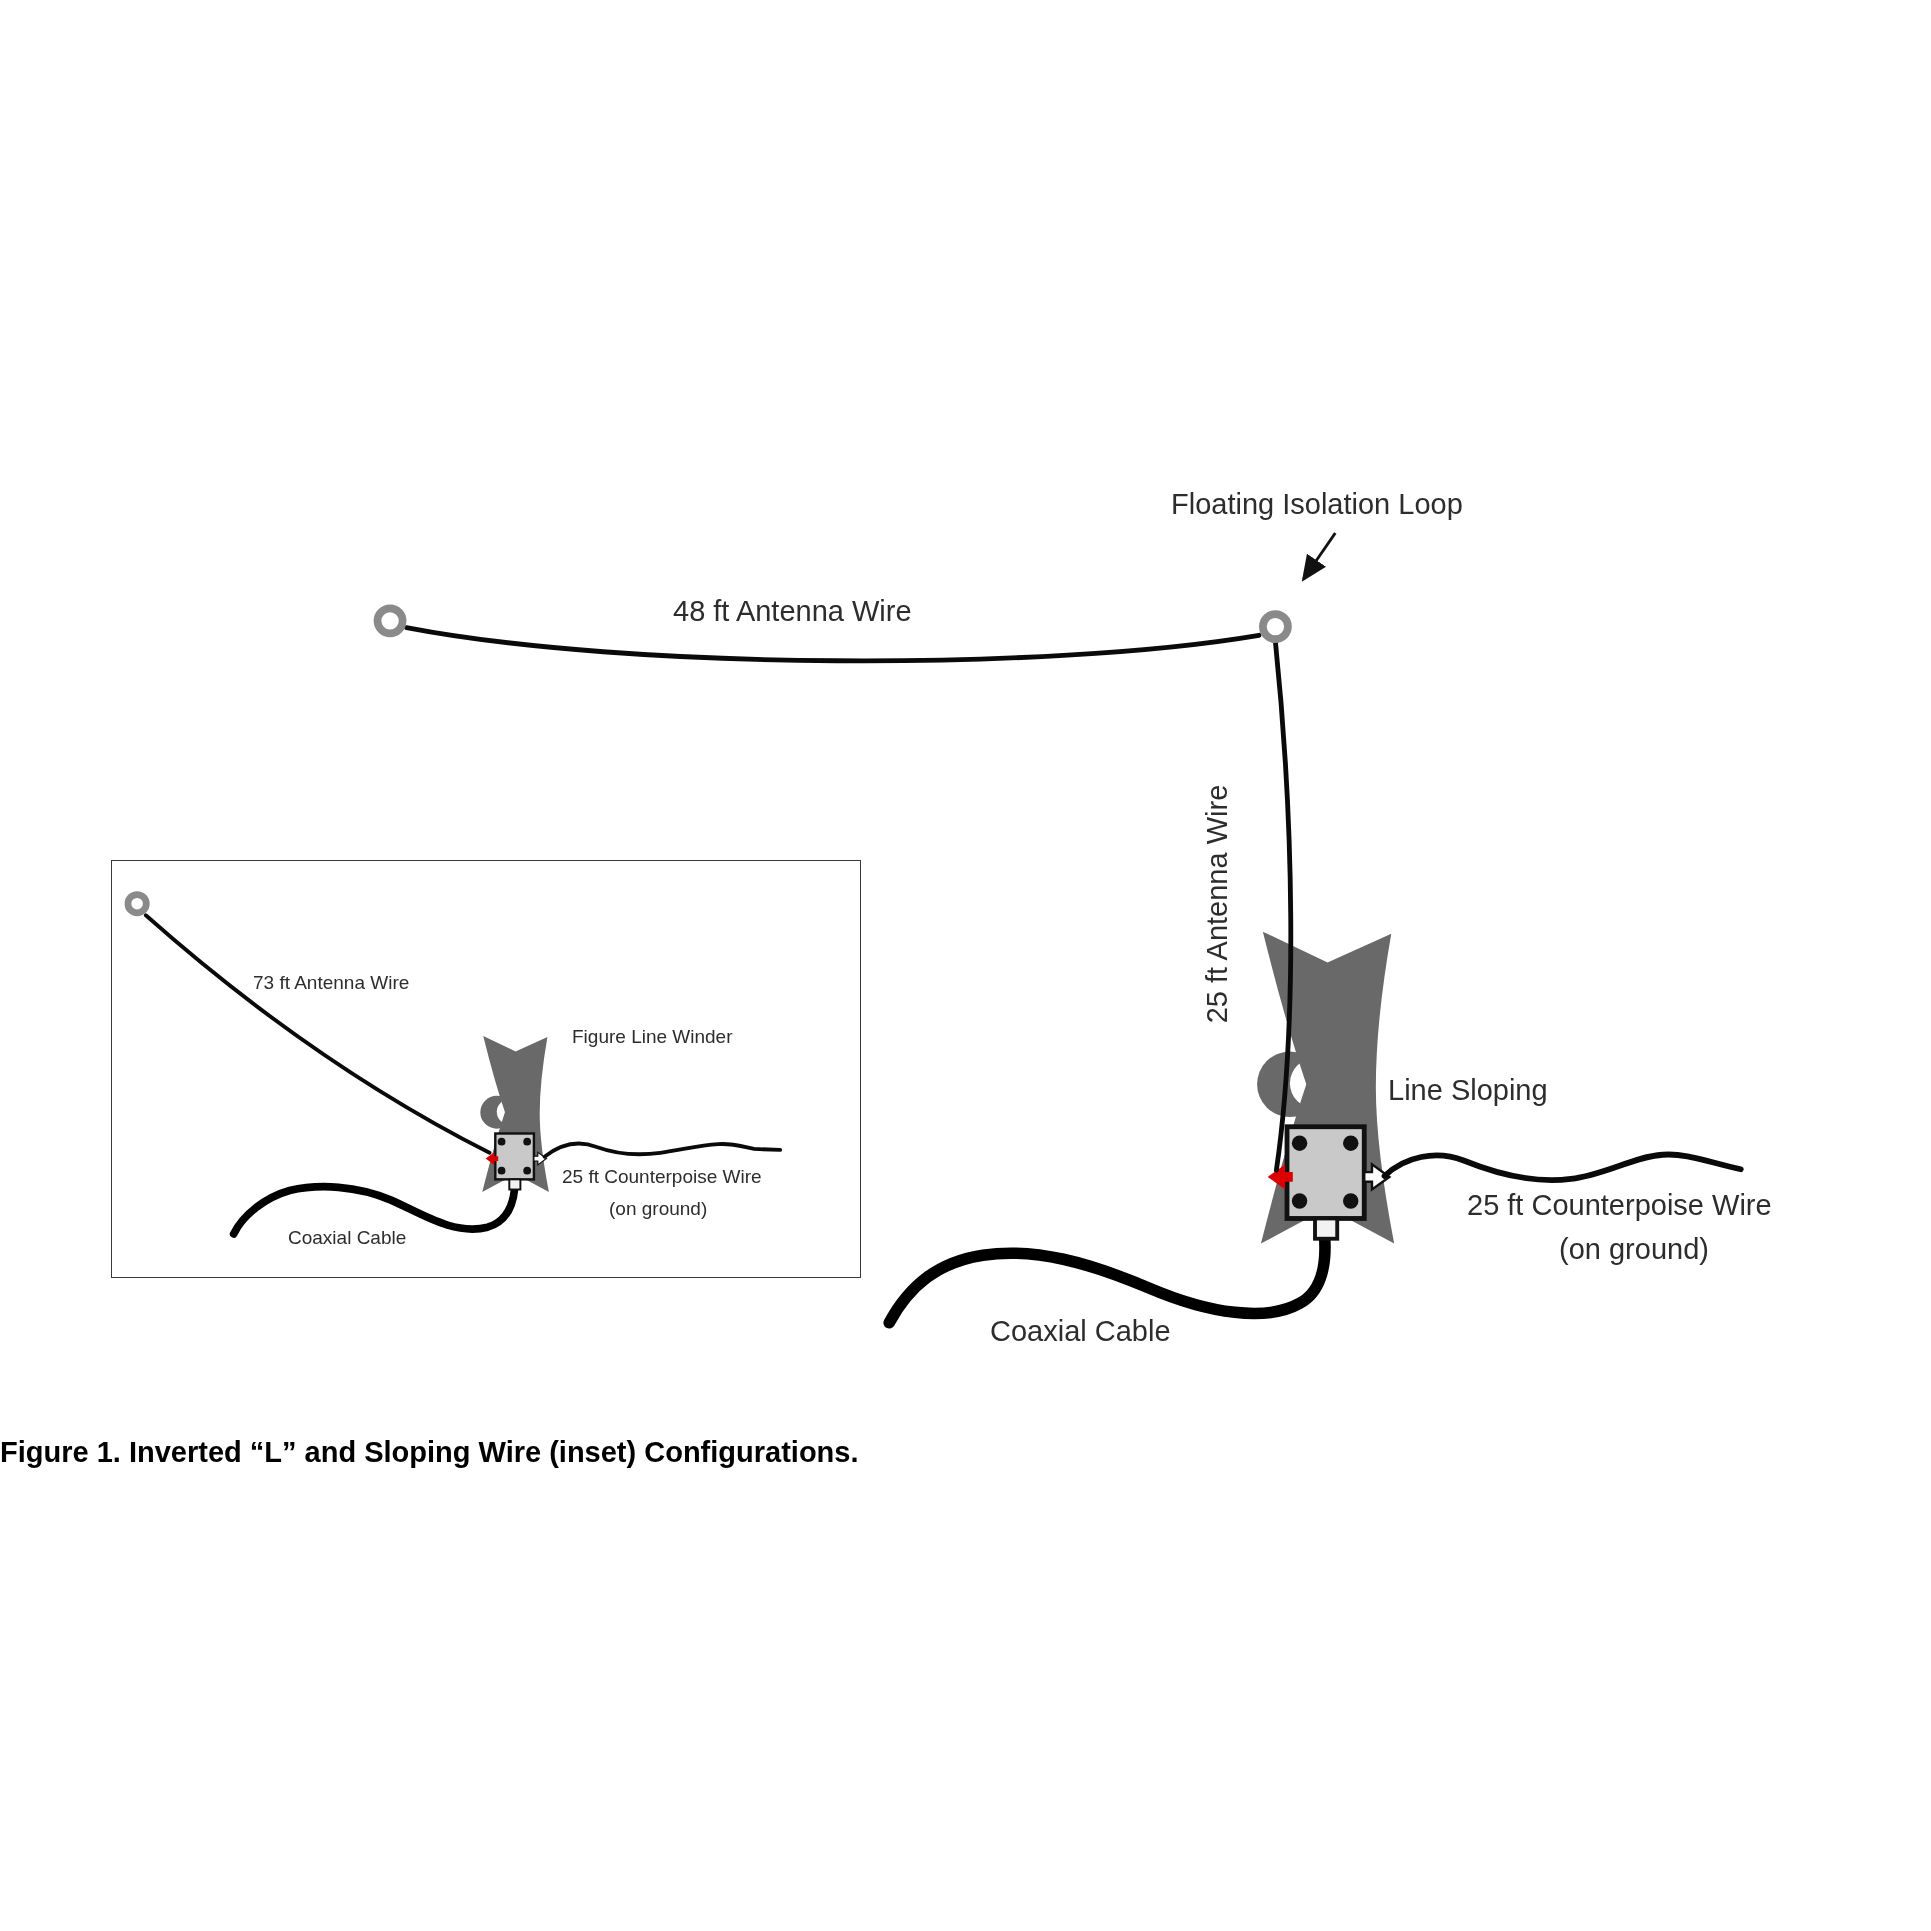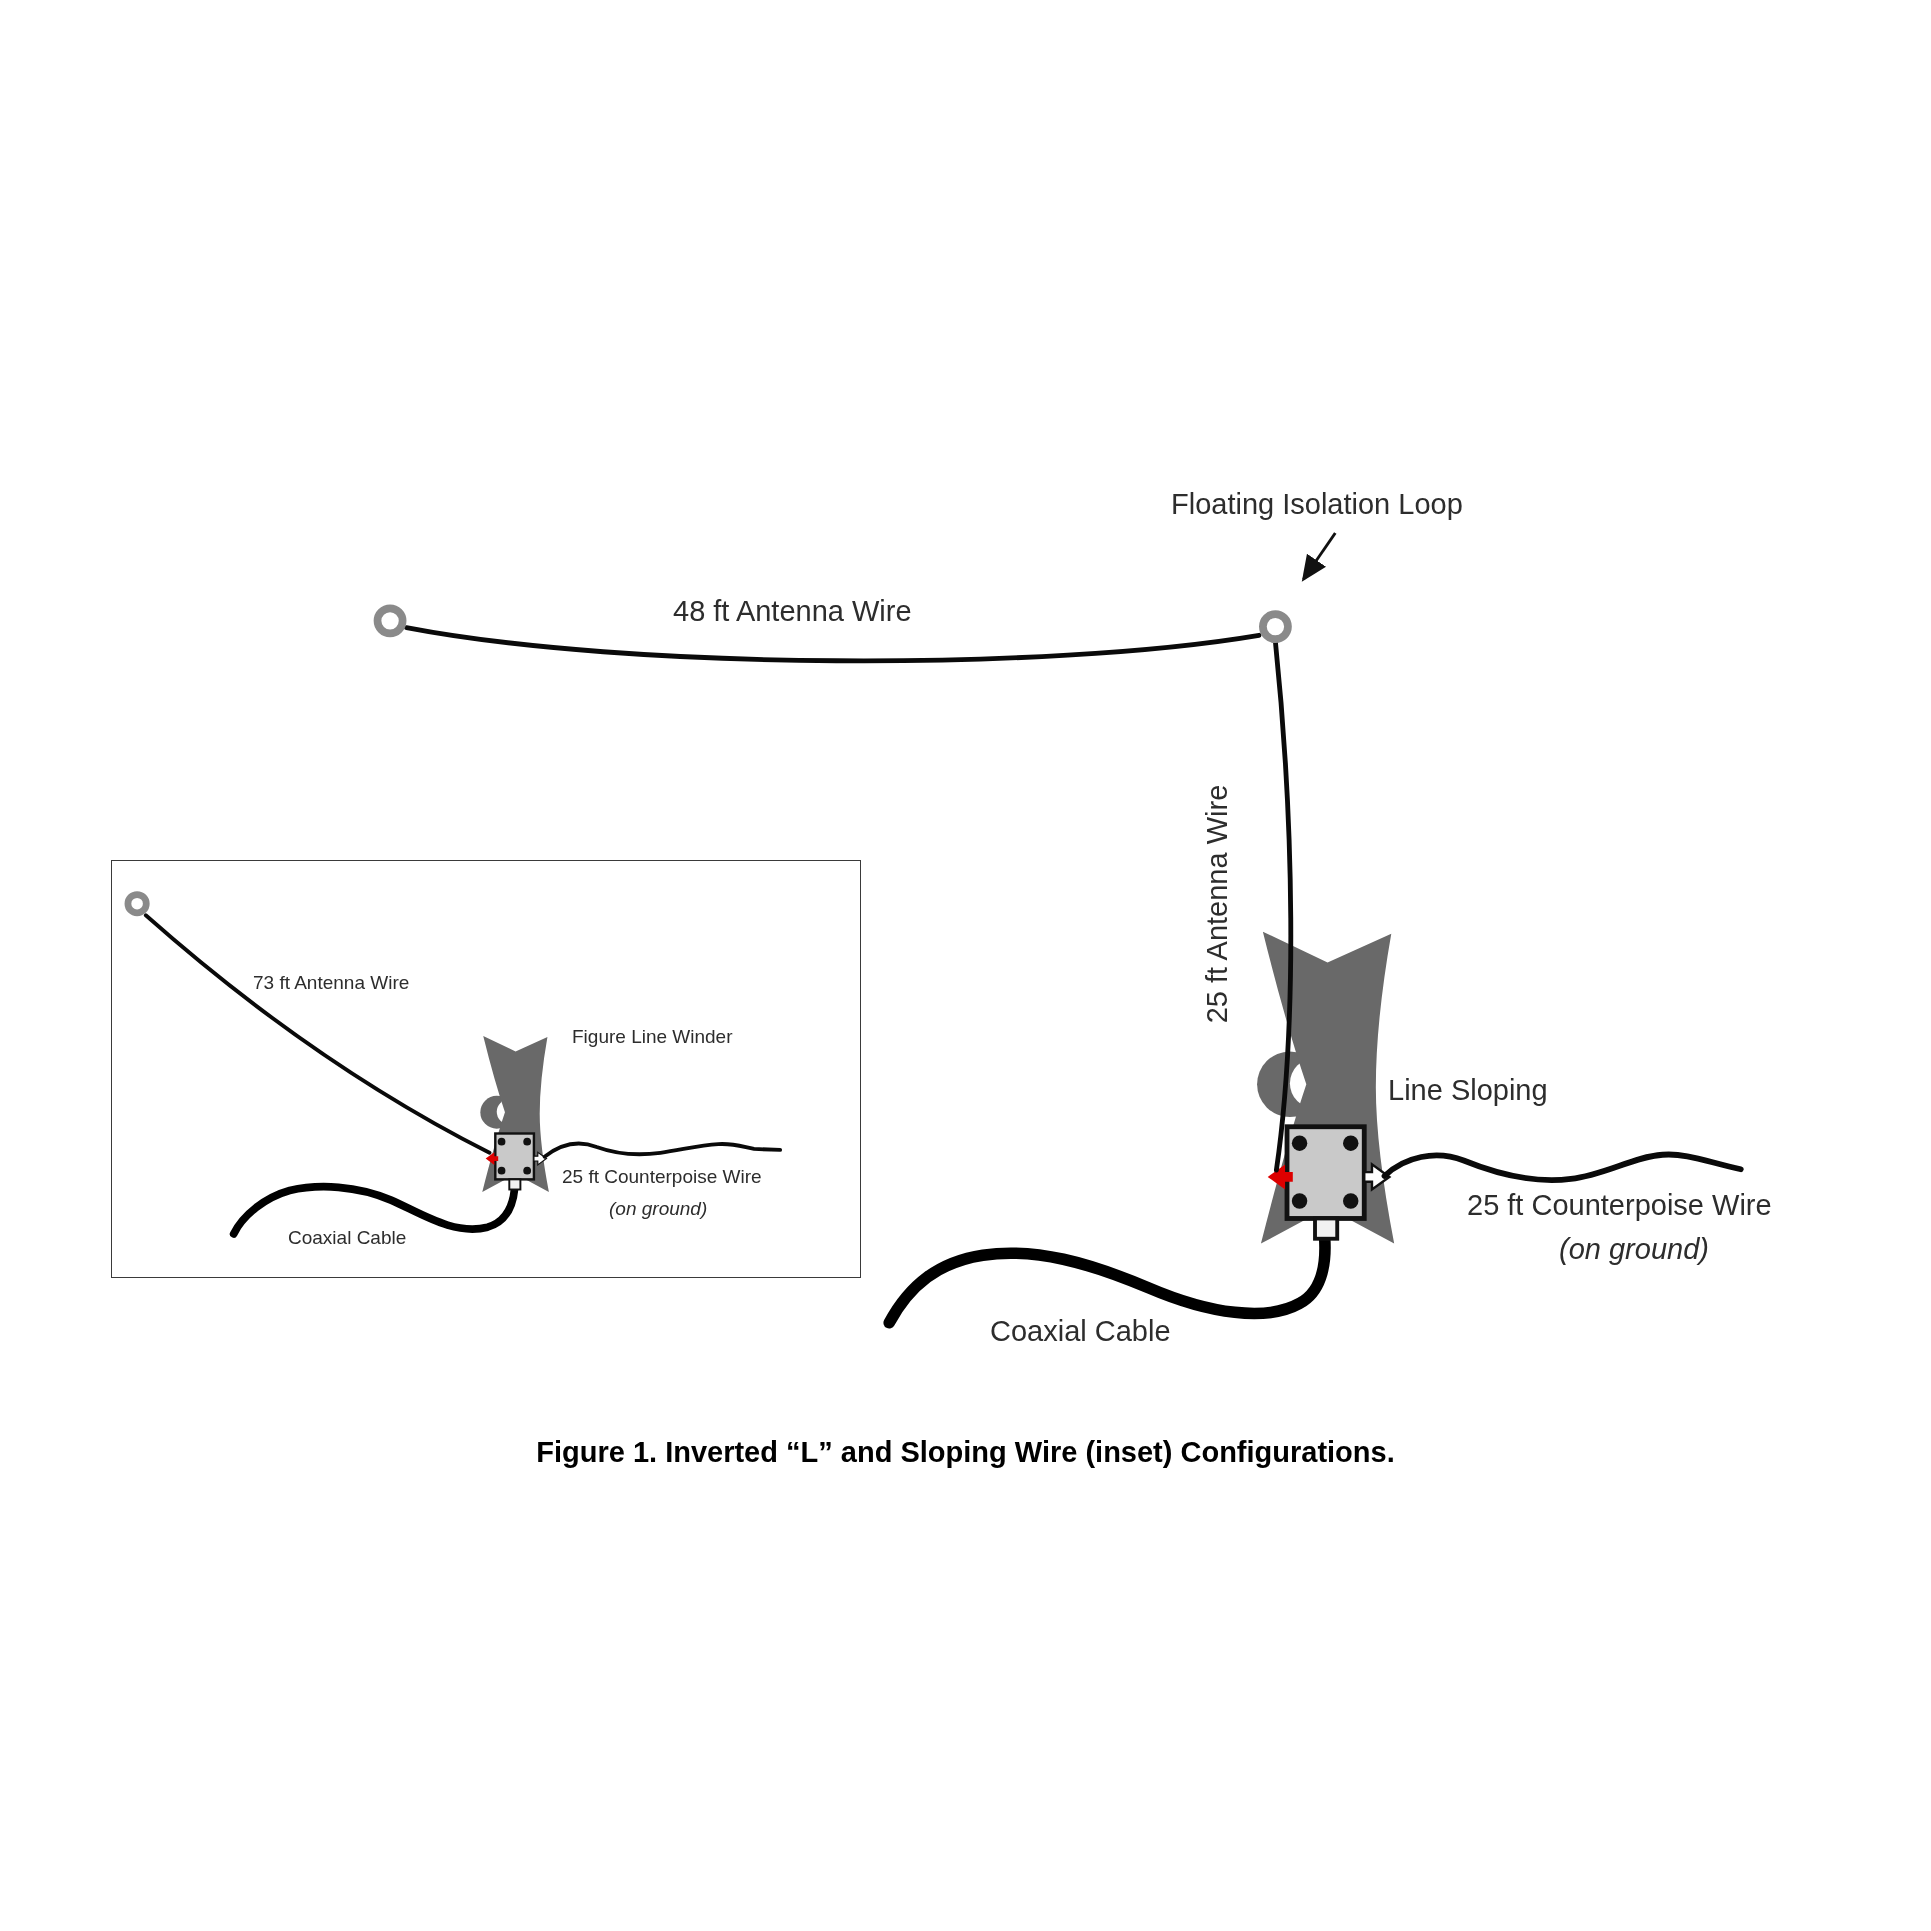--- a/index.html
+++ b/index.html
@@ -34,34 +34,33 @@
   .ann-arrow{stroke:#111;stroke-width:3px;fill:none;}
 
   .label{
     position:absolute;
     color:var(--text);
     font-size:29px;
     line-height:1.15;
     white-space:nowrap;
   }
   .label.small{font-size:19px;}
-  .label.italic{font-style:italic;}
+  .label.italic{}
   .label.vertical{
     transform:translate(-50%,-50%) rotate(-90deg);
   }
   .inset-frame{
     position:absolute;
     left:111px;top:860px;width:748px;height:416px;
     border:1.9px solid var(--border);
     background:transparent;
   }
   .caption{
     position:absolute;
     left:0;top:1436px;width:1931px;
-    text-align:center;
     font-size:29px;font-weight:bold;color:#000;
     white-space:nowrap;
   }
 </style>
 </head>
 <body>
 
 <div class="stage">
 
   <div class="inset-frame"></div>

